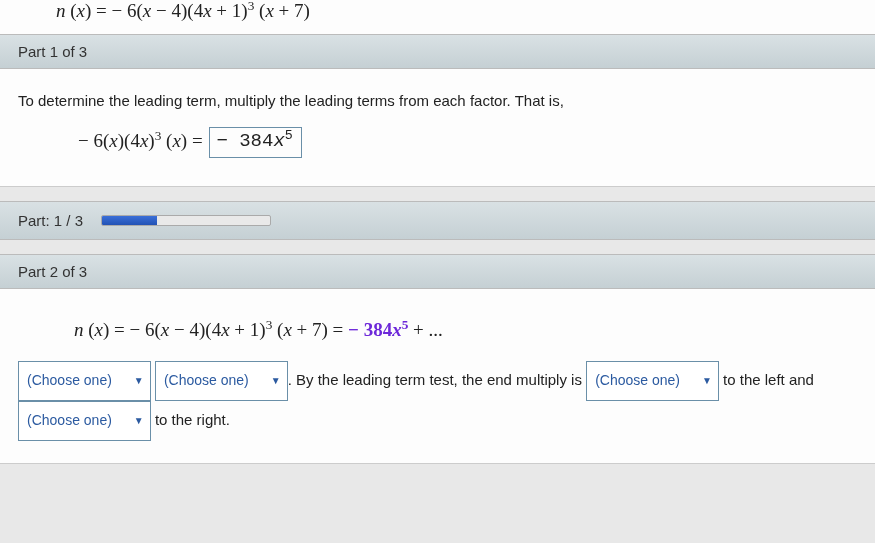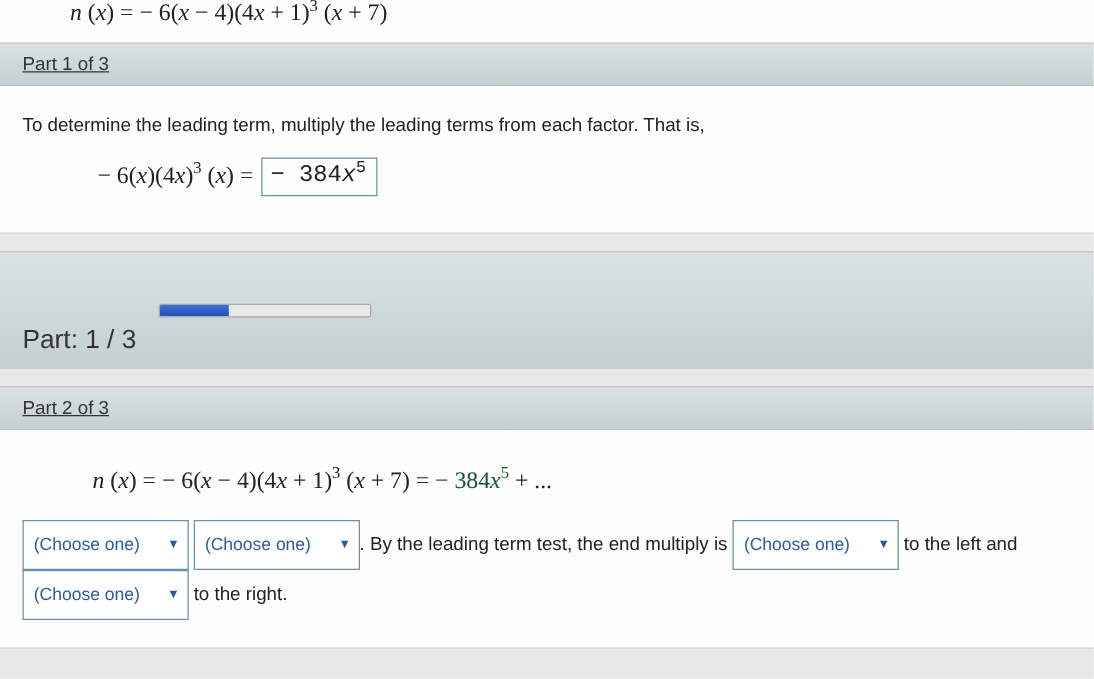--- a/index.html
+++ b/index.html
@@ -23,21 +23,20 @@
     font-size: 19px;
     background: #fdfdfd;
   }
   .bar {
     background: linear-gradient(#d9e1e4, #c5d0d4);
     padding: 8px 18px;
     font-size: 15px;
     color: #333;
     border-top: 1px solid #bbb;
     border-bottom: 1px solid #bbb;
-    text-decoration: underline;
   }
   .content {
     background: #fdfdfd;
     padding: 18px 0 22px 18px;
     font-size: 15px;
     line-height: 1.8;
     border-bottom: 1px solid #ccc;
   }
   .eq-line {
     font-family: 'Times New Roman', serif;
@@ -56,41 +55,41 @@
   sup { font-size: 0.7em; vertical-align: super; line-height: 0; }
   .progress-row {
     background: linear-gradient(#d9e1e4, #c5d0d4);
     padding: 10px 18px;
     display: flex;
     align-items: center;
     gap: 18px;
     border-top: 1px solid #bbb;
     border-bottom: 1px solid #bbb;
   }
-  .progress-label { font-size: 21px; color: #333; margin-top: 48px; }
+  .progress-label { font-size: 15px; color: #333; }
   .progress-bar {
     width: 170px;
     height: 11px;
     background: #e9e9e9;
     border: 1px solid #aaa;
     border-radius: 2px;
     overflow: hidden;
   }
   .progress-fill {
     height: 100%;
     width: 33%;
     background: linear-gradient(#3a6fd8, #2252b5);
   }
   .gap { height: 14px; background: #e8e8e8; }
   .eq-line2 {
     font-family: 'Times New Roman', serif;
     font-size: 19px;
     padding: 6px 0 14px 56px;
   }
-  .red { color: #14532d; font-weight: normal; }
+  .red { color: #6d28d9; font-weight: bold; }
   .dd {
     display: inline-flex;
     align-items: center;
     border: 1px solid #6a8fa8;
     background: #fff;
     padding: 2px 6px 2px 8px;
     color: #2b5aa0;
     font-size: 14px;
     cursor: pointer;
     gap: 22px;

